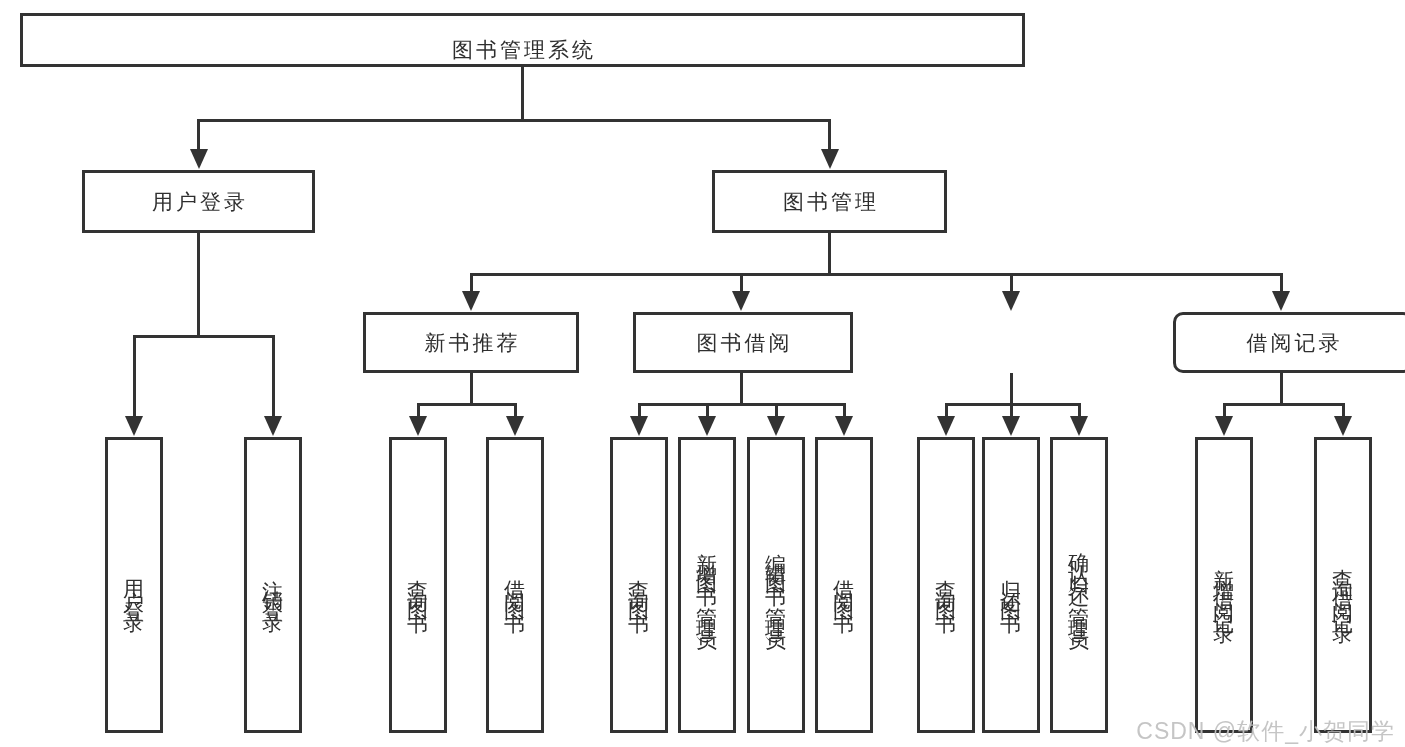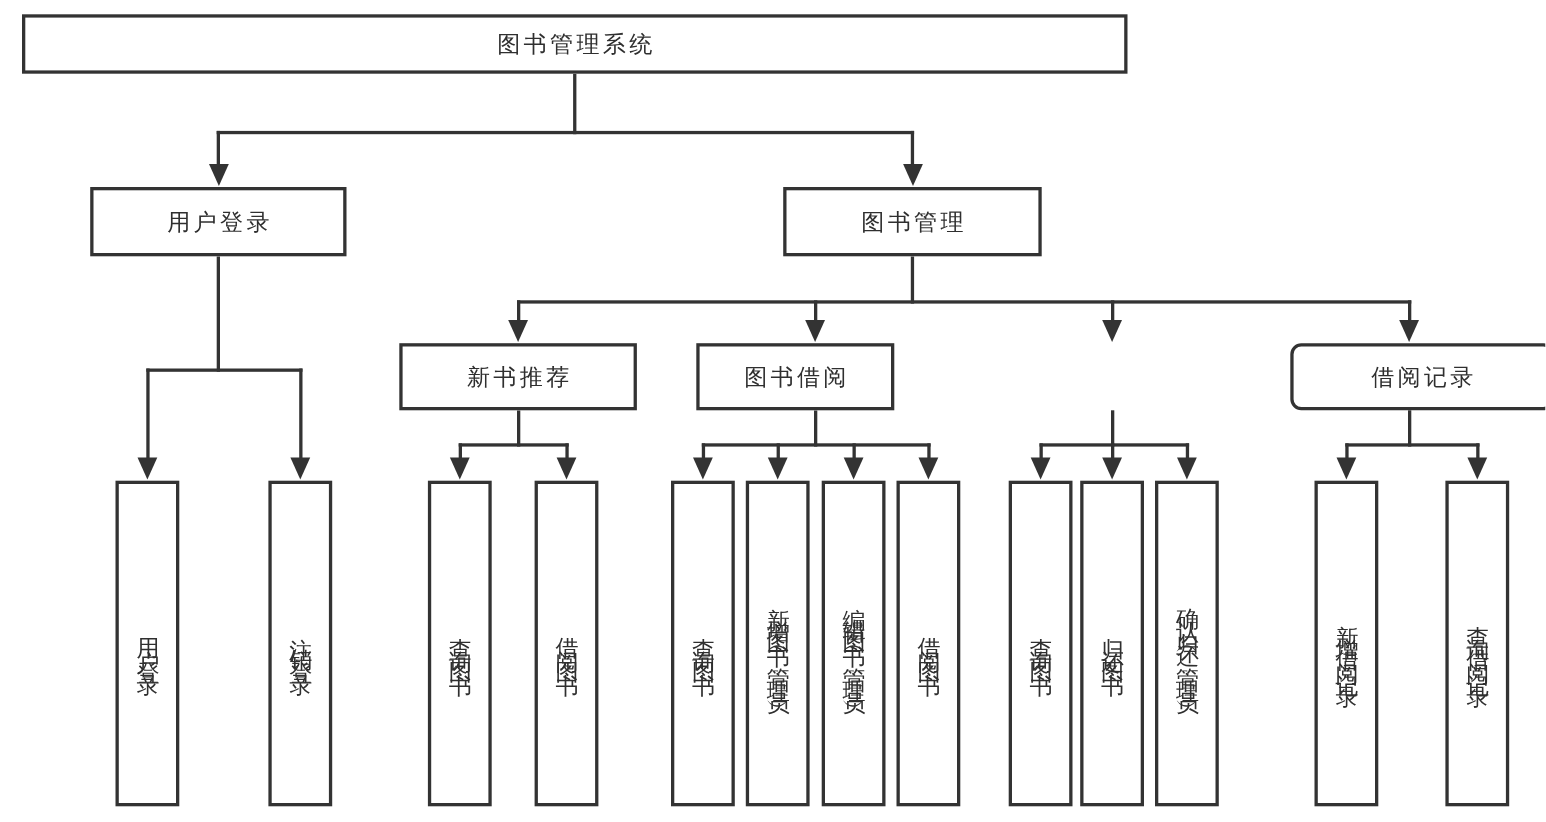--- a/index.html
+++ b/index.html
@@ -62,33 +62,34 @@
     letter-spacing: 1px;
     color: rgba(194, 194, 194, 0.95);
     z-index: 5;
     white-space: nowrap;
   }
 </style>
 </head>
 <body>
 
 <div id="stage">
-<div class="node" style="left: 20px; top: 13px; width: 1005px; height: 54px;">
+  <div class="watermark">CSDN @软件_小贺同学</div>
+<div class="node" style="left: 20px; top: 13px; width: 1005px; height: 54px; align-items: flex-end;">
       <span class="node-label">图书管理系统</span>
     </div>
     <div class="node" style="left: 82px; top: 170px; width: 233px; height: 63px;">
       <span class="node-label">用户登录</span>
     </div>
     <div class="node" style="left: 363px; top: 312px; width: 216px; height: 61px;">
       <span class="node-label">新书推荐</span>
     </div>
     <div class="node" style="left: 712px; top: 170px; width: 235px; height: 63px;">
       <span class="node-label">图书管理</span>
     </div>
-    <div class="node" style="left: 633px; top: 312px; width: 180px; height: 61px;">
+    <div class="node" style="left: 633px; top: 312px; width: 220px; height: 61px;">
       <span class="node-label">图书借阅</span>
     </div>
     <div class="node" style="left: 1173px; top: 312px; width: 240px; height: 61px; border-radius: 10px;">
       <span class="node-label">借阅记录</span>
     </div>
     <div class="node vertical" style="left: 105px; top: 437px; width: 58px; height: 296px;">
       <span class="node-label">用户登录</span>
     </div>
     <div class="node vertical" style="left: 244px; top: 437px; width: 58px; height: 296px;">
       <span class="node-label">注销登录</span>

